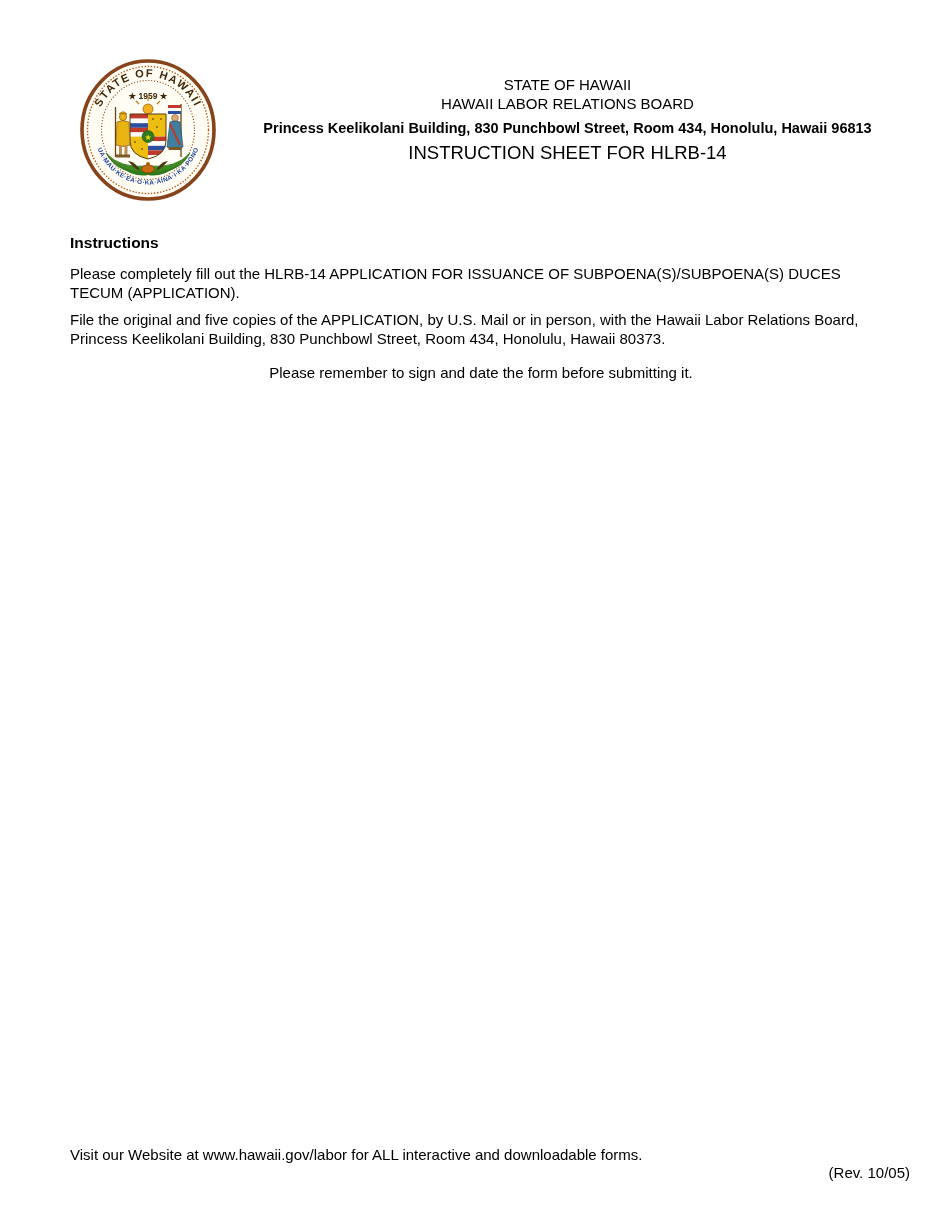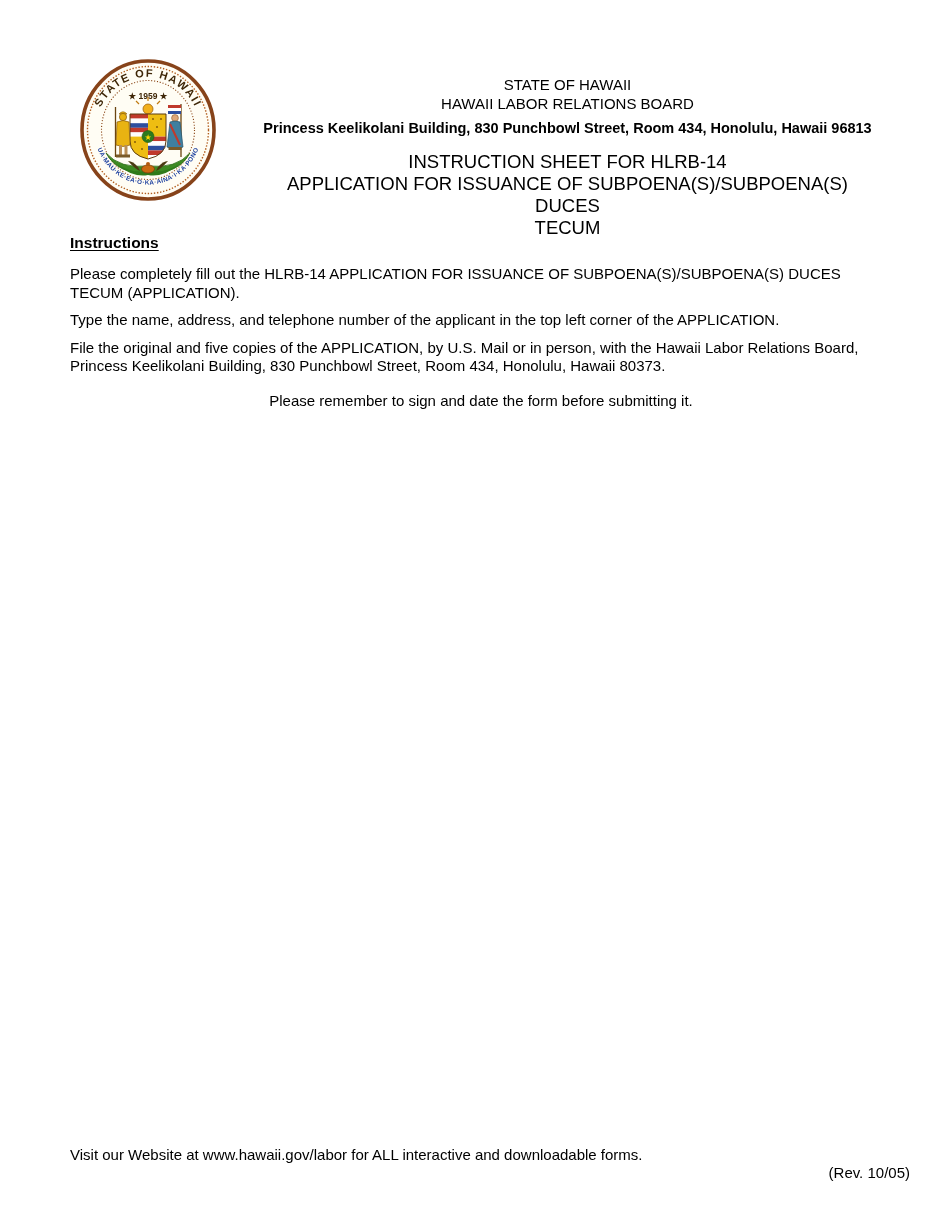--- a/index.html
+++ b/index.html
@@ -17,26 +17,26 @@
   .header { position: absolute; top: 57px; left: 70px; right: 70px; }
   .seal {
     position: absolute; left: 8px; top: 0;
     width: 140px; height: 146px;
   }
   .seal svg { width: 100%; height: 100%; display: block; }
   .header-text { margin-left: 185px; text-align: center; padding-top: 18px; }
   .org-line { font-size: 15px; line-height: 19px; }
   .addr-line { font-size: 14.5px; font-weight: bold; line-height: 19px; margin-top: 6px; }
   .title-line { font-size: 18.5px; line-height: 22px; }
-  .title-first { margin-top: 13px; }
+  .title-first { margin-top: 4px; }
   
   .content { position: absolute; top: 233px; left: 70px; width: 822px; }
   .heading {
     font-size: 15.5px; font-weight: bold;
-    text-decoration: underline; text-underline-offset: 2px;
+    text-underline-offset: 2px;
     line-height: 20px; margin: 0 0 12px 0;
   }
   .content p {
     margin: 0 0 9px 0;
     font-size: 15px;
     line-height: 18.5px;
   }
   .bold { font-weight: normal; }
   .reminder { margin-top: 16px !important; text-align: center; }
   .wrap { white-space: pre-line; }
@@ -140,30 +140,27 @@
           <circle cx="70" cy="107" r="2" fill="#b25a0e"></circle>
         </g>
       </svg>
     </div>
 
     <div class="header-text">
       <div class="org-line">STATE OF HAWAII</div>
       <div class="org-line">HAWAII LABOR RELATIONS BOARD</div>
       <div class="addr-line">Princess Keelikolani Building, 830 Punchbowl Street, Room 434, Honolulu, Hawaii 96813</div>
       <div class="title-line title-first">INSTRUCTION SHEET FOR HLRB-14</div>
-      <div class="title-line wrap">APPLICATION FOR ISSUANCE OF SUBPOENA(S)/SUBPOENA(S) DUCES
-TECUM</div>
     </div>
   </div>
 
   <div class="content">
     <div class="heading">Instructions</div>
     <p class="bold wrap">Please completely fill out the HLRB-14 APPLICATION FOR ISSUANCE OF SUBPOENA(S)/SUBPOENA(S) DUCES
 TECUM (APPLICATION).</p>
-    <p class="wrap">Type the name, address, and telephone number of the applicant in the top left corner of the APPLICATION.</p>
     <p class="wrap">File the original and five copies of the APPLICATION, by U.S. Mail or in person, with the Hawaii Labor Relations Board,
 Princess Keelikolani Building, 830 Punchbowl Street, Room 434, Honolulu, Hawaii 80373.</p>
     <p class="bold reminder wrap">Please remember to sign and date the form before submitting it.</p>
   </div>
 
   <div class="footer-note">Visit our Website at www.hawaii.gov/labor for ALL interactive and downloadable forms.</div>
   <div class="rev">(Rev. 10/05)</div>
 
 </div>
 

